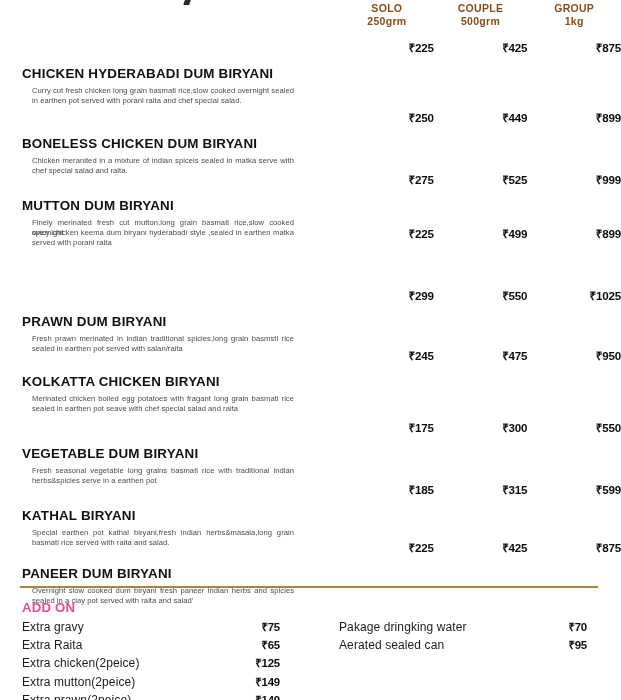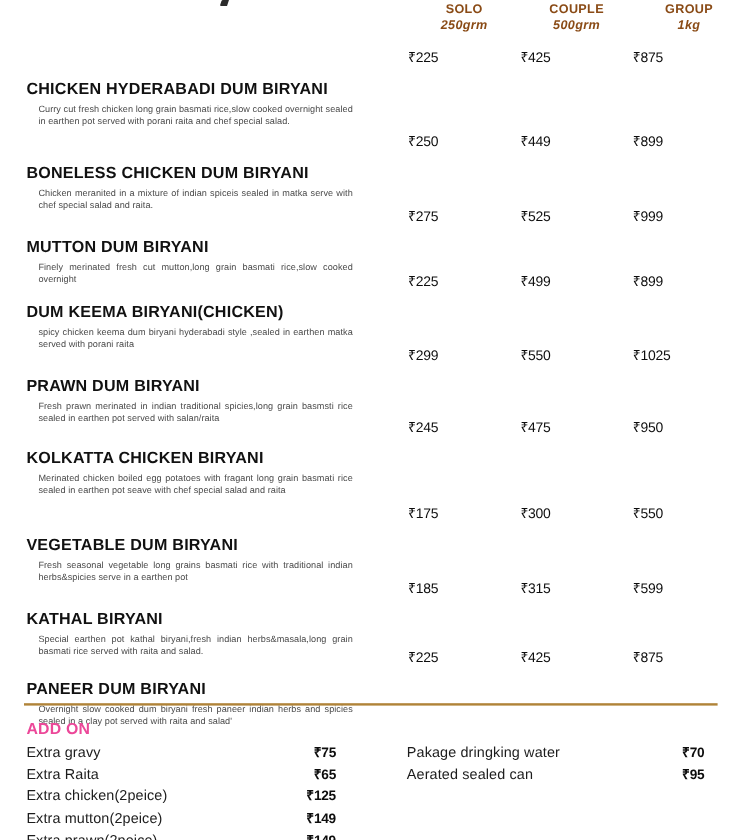--- a/index.html
+++ b/index.html
@@ -44,21 +44,21 @@
   }
   .col-header .col {
     flex: 1;
     text-align: center;
     font-weight: bold;
     font-size: 10.5px;
     letter-spacing: 0.3px;
     color: #8a4b16;
     line-height: 13px;
   }
-  .col-header .col .l2 { display: block; font-style: italic; }
+  .col-header .col .l2 { display: block; }
 
   
   .menu {
     position: absolute;
     left: 0;
     top: 38px;
     width: 621px;
   }
 
   .item {
@@ -96,23 +96,23 @@
 
   .item-prices {
     position: absolute;
     left: 340px;
     top: 2px;
     width: 281px;
     display: flex;
   }
   .item-prices .p {
     flex: 1;
-    text-align: left;
+    text-align: right;
     font-size: 11.6px;
-    font-weight: normal;
+    font-weight: bold;
     color: #0d0d0d;
     letter-spacing: -0.2px;
   }
 
   
   .divider {
     position: absolute;
     left: 20px;
     top: 586px;
     width: 578px;
@@ -221,21 +221,20 @@
           <div class="item-desc">Finely merinated fresh cut mutton,long grain basmati rice,slow cooked overnight</div>
         </div>
         <div class="item-prices">
           <div class="p">₹275</div>
           <div class="p">₹525</div>
           <div class="p">₹999</div>
         </div>
       </div>
       <div class="item" style="position: absolute; top: 186px; left: 0px; width: 621px;">
         <div class="item-left">
-          <div class="item-name">DUM KEEMA BIRYANI(CHICKEN)</div>
           <div class="item-desc">spicy chicken keema dum biryani hyderabadi style ,sealed in earthen matka served with porani raita</div>
         </div>
         <div class="item-prices">
           <div class="p">₹225</div>
           <div class="p">₹499</div>
           <div class="p">₹899</div>
         </div>
       </div>
       <div class="item" style="position: absolute; top: 248px; left: 0px; width: 621px;">
         <div class="item-left">

